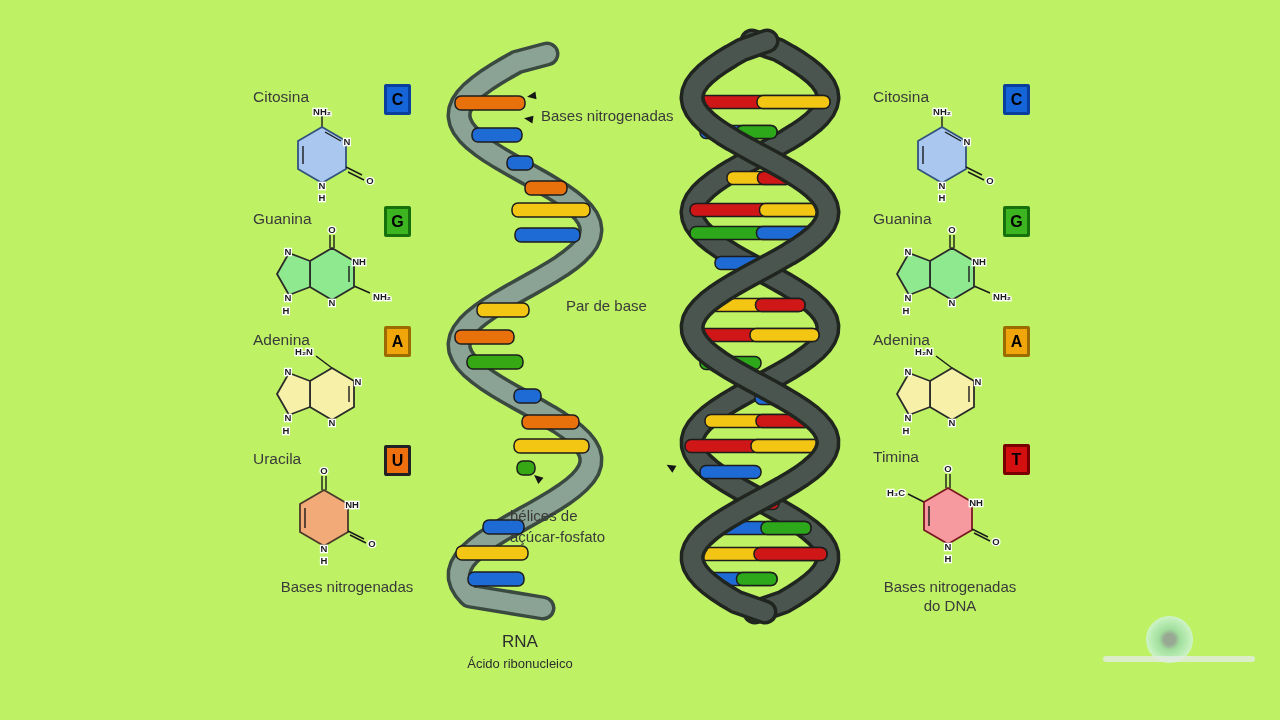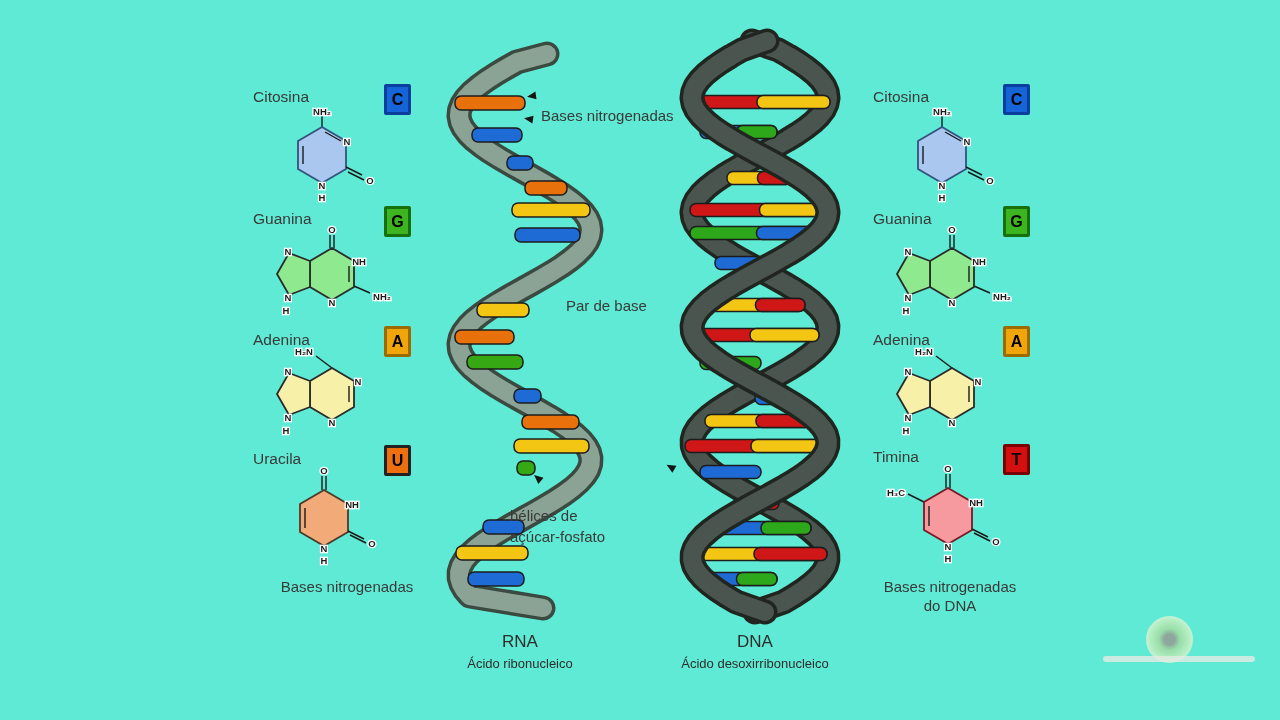--- a/index.html
+++ b/index.html
@@ -1,16 +1,16 @@
 <!DOCTYPE html>
 <html><head>
 <meta charset="utf-8">
 <style>
   html,body{margin:0;padding:0;background:#fff;}
-  #stage{position:relative;width:1280px;height:720px;background:#5eead4;overflow:hidden;
+  #stage{position:relative;width:1280px;height:720px;background:#bef264;overflow:hidden;
          font-family:"Liberation Sans","DejaVu Sans",sans-serif;}
   .base-name{position:absolute;font-size:15.5px;color:#3a3a3a;}
   .badge{position:absolute;width:21px;height:25px;border:3px solid #000;border-radius:2px;
          display:flex;align-items:center;justify-content:center;
          font-weight:bold;font-size:16px;color:#000;}
   .caption{position:absolute;width:200px;text-align:center;font-size:15px;line-height:19px;color:#3a3a3a;}
   .mid-label{position:absolute;font-size:15px;color:#3a3a3a;}
   .mol-title{position:absolute;text-align:center;color:#2d2d2d;}
   .mol-title .t1{font-size:17px;line-height:22px;margin-top:11px;}
   .mol-title .t2{font-size:13px;line-height:22px;}
@@ -175,24 +175,20 @@
   <div class="mid-label" style="left:566px;top:297px">Par de base</div>
   <div class="mid-label" style="left:510px;top:505px;width:160px;text-align:left;line-height:21px">
     <div>hélices de</div>
     <div>açúcar-fosfato</div>
   </div>
 
   <div class="mol-title" style="left:430px;top:620px;width:180px">
     <div class="t1">RNA</div>
     <div class="t2">Ácido ribonucleico</div>
   </div>
-  <div class="mol-title" style="left:655px;top:620px;width:200px">
-    <div class="t1">DNA</div>
-    <div class="t2">Ácido desoxirribonucleico</div>
-  </div>
 
   <div class="base-name" style="left:873px;top:88px">Citosina</div>
   <div class="badge" style="left: 1003px; top: 84px; background: rgb(21, 101, 216); border-color: rgb(10, 63, 158);">
     <span>C</span>
   </div>
   <svg style="left:882px;top:100px" width="130" height="105" viewBox="0 0 130 105">
     <line class="bond" x1="60" y1="27" x2="60" y2="15"></line>
     <polygon class="ring" points="60,27 84,41 84,69 60,83 36,69 36,41" fill="#a9c7ef" stroke="#33537d"></polygon>
     <line class="bond" x1="41" y1="46" x2="41" y2="64"></line>
     <line class="bond" x1="63" y1="32" x2="79" y2="41"></line>

